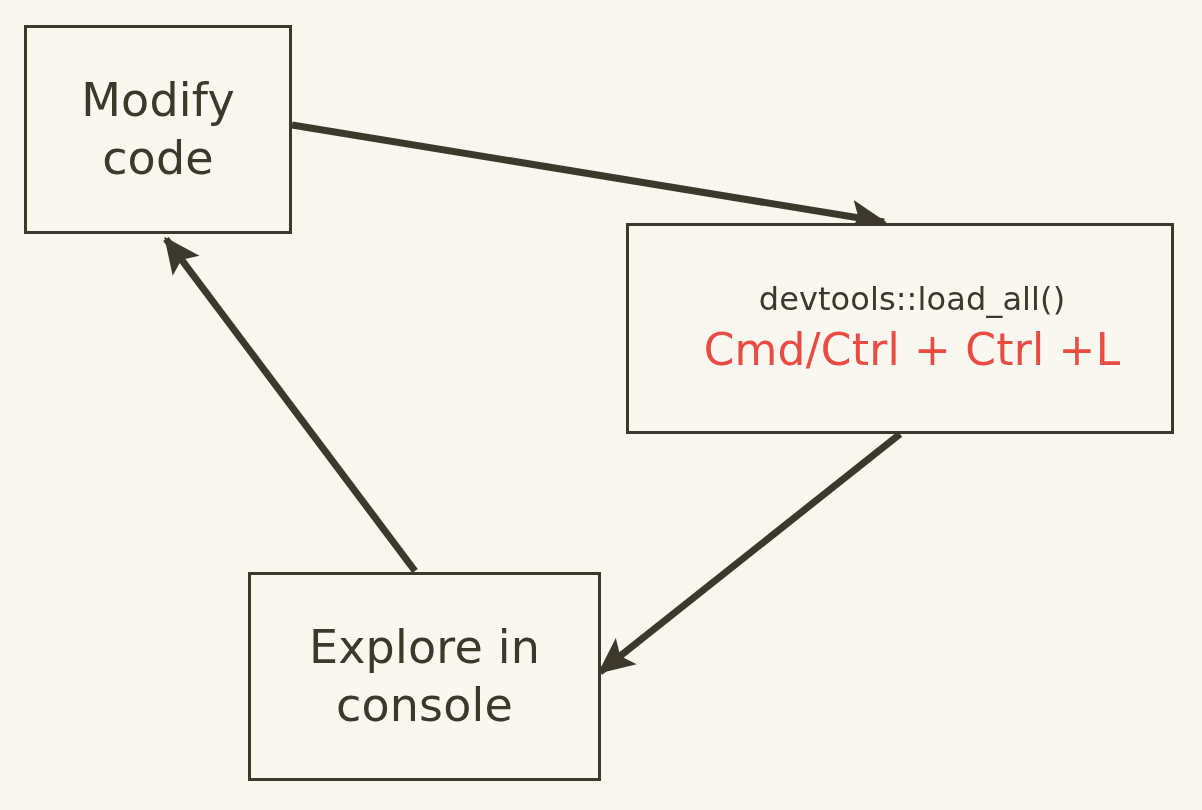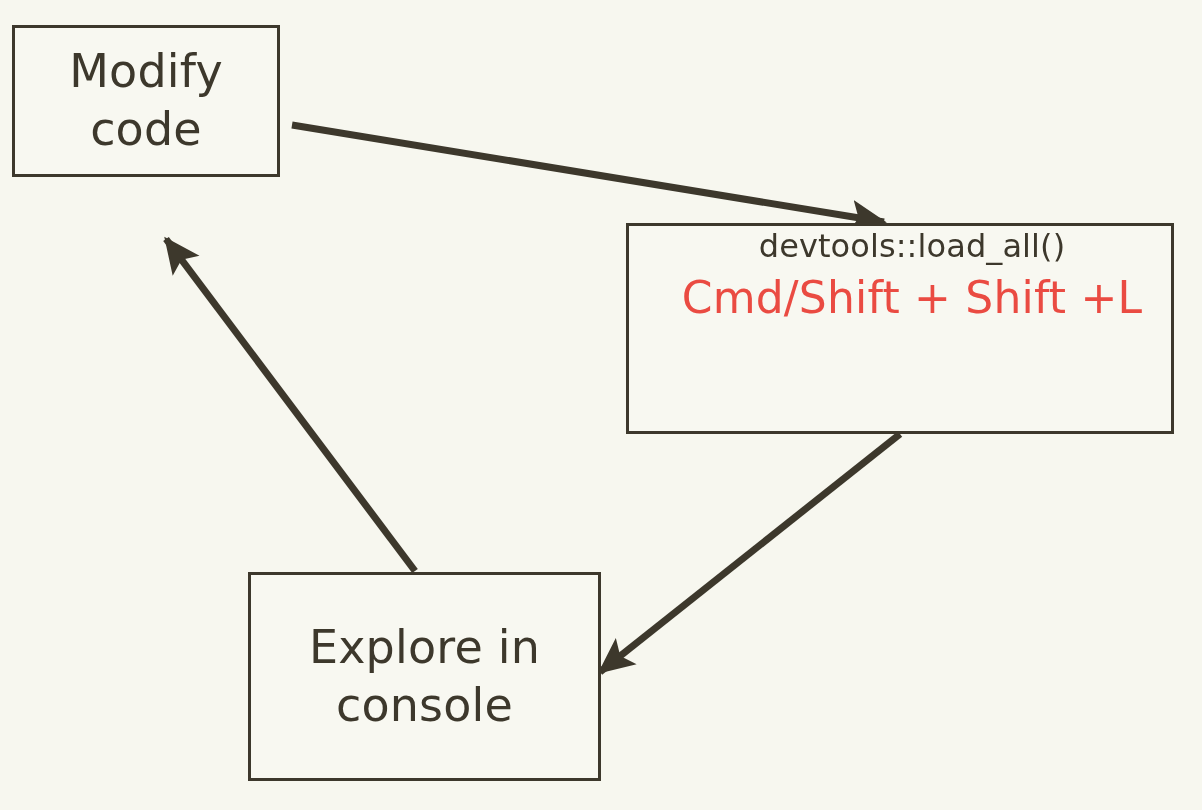--- a/index.html
+++ b/index.html
@@ -40,31 +40,31 @@
   }
   .node-label {
     color: #3d382c;
     font-size: 46px;
     line-height: 1.26;
     font-weight: 400;
     letter-spacing: 0.2px;
     white-space: pre-line;
   }
   #node-modify-code {
-    left: 12px;
+    left: 24px;
     top: 25px;
     width: 268px;
-    height: 152px;
+    height: 209px;
   }
   #node-devtools {
     left: 626px;
     top: 223px;
     width: 548px;
     height: 211px;
-    justify-content: flex-start;
+    justify-content: center;
     padding-left: 24px;
   }
   #node-explore-console {
     left: 248px;
     top: 572px;
     width: 353px;
     height: 209px;
   }
   .node-line-mono {
     color: #3d382c;
@@ -107,21 +107,21 @@
     </g>
   </svg>
 
   <div class="node" id="node-modify-code">
     <div class="node-label">Modify
 code</div>
   </div>
 
   <div class="node" id="node-devtools">
     <div class="node-line-mono">devtools::load_all()</div>
-    <div class="node-line-shortcut">Cmd/Shift + Shift +L</div>
+    <div class="node-line-shortcut">Cmd/Ctrl + Ctrl +L</div>
   </div>
 
   <div class="node" id="node-explore-console">
     <div class="node-label">Explore in
 console</div>
   </div>
 
 </div>
 
 </body></html>

